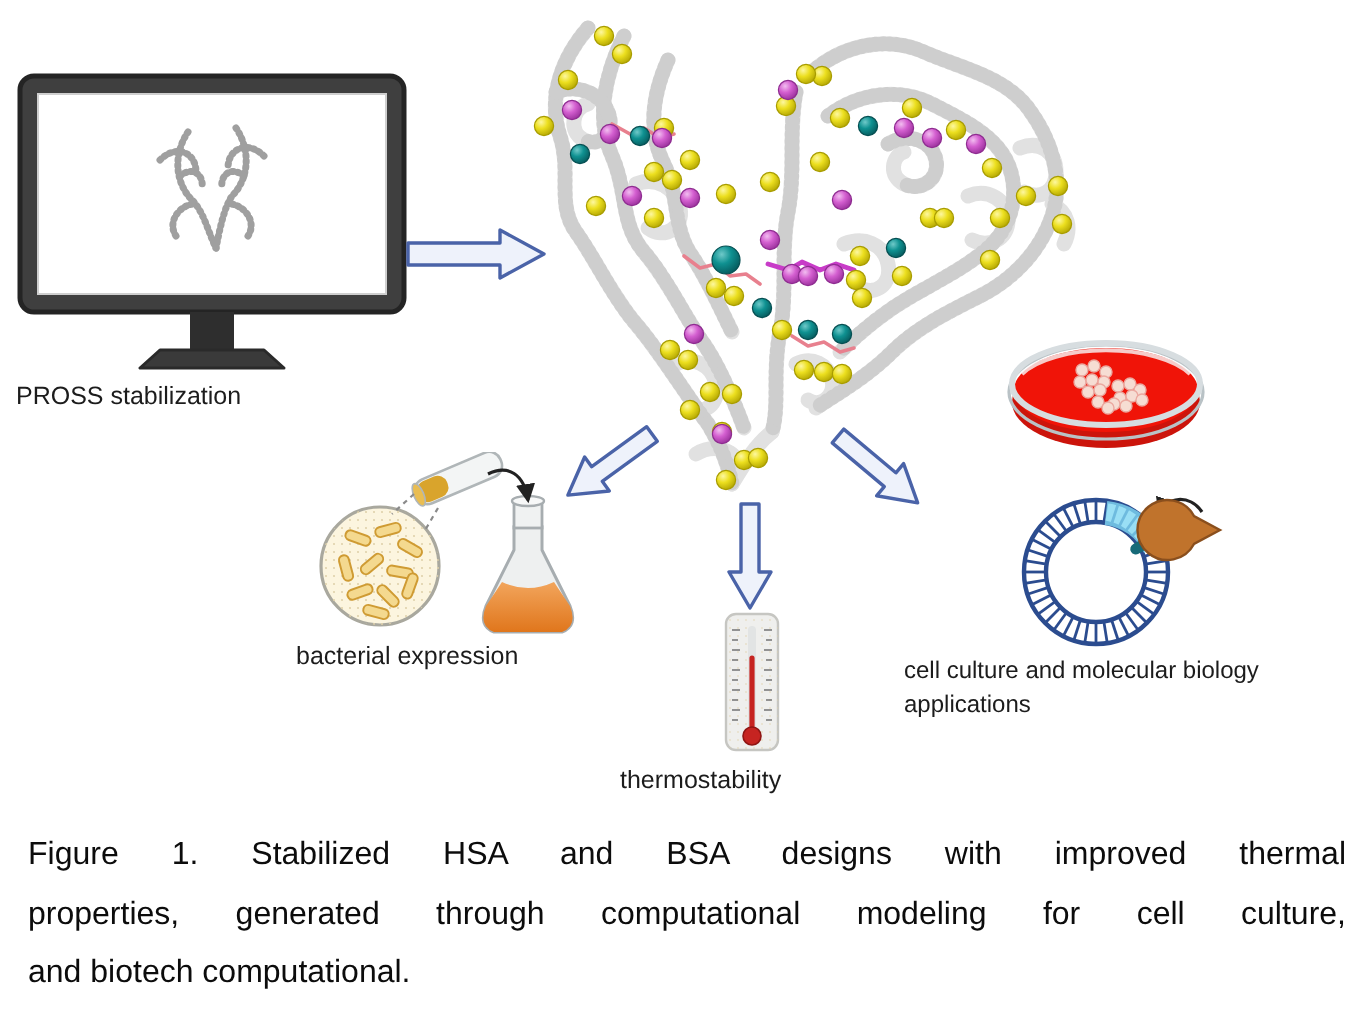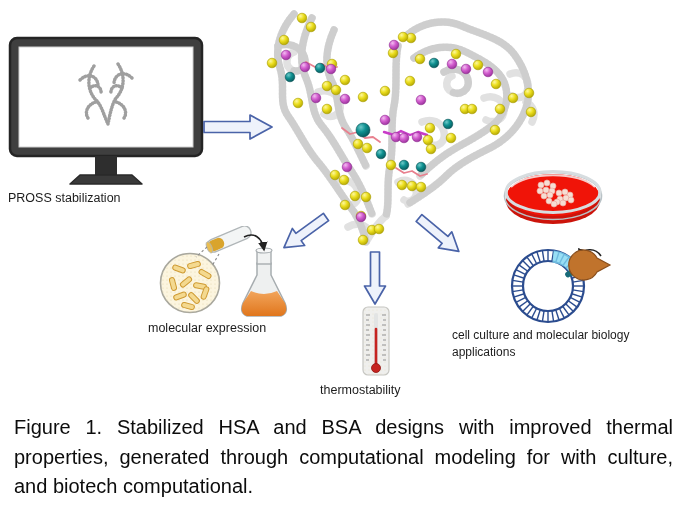--- a/index.html
+++ b/index.html
@@ -2,21 +2,21 @@
 <html><head>
 <meta charset="utf-8">
 <style>
   html,body{margin:0;padding:0;background:#fff;}
   .fig{position:relative;width:684px;height:506px;background:#ffffff;overflow:hidden;
        font-family:"Liberation Sans",sans-serif;}
   .abs{position:absolute;}
   .lbl{position:absolute;color:#1c1c1c;font-size:12.5px;line-height:15px;}
   .lbl .ln{display:block;}
   .caption{position:absolute;left:14px;top:413px;width:659px;color:#0c0c0c;
-           font-size:20px;line-height:29.5px;}
+           font-size:16px;line-height:29.5px;}
   .cap-line{text-align:justify;text-align-last:justify;}
   .cap-line.last{text-align-last:left;}
   svg{display:block;}
 </style>
 </head>
 <body>
 
 <div class="fig">
 
   <svg class="abs" style="left:8px;top:36px" width="200" height="152" viewBox="0 0 200 152">
@@ -337,26 +337,26 @@
       <polygon transform="translate(375,252) rotate(90)" points="0,-4.5 34,-4.5 34,-10.5 52,0 34,10.5 34,4.5 0,4.5"></polygon>
       <polygon transform="translate(419,218) rotate(40)" points="0,-4.5 34,-4.5 34,-10.5 52,0 34,10.5 34,4.5 0,4.5"></polygon>
     </g>
     <g stroke="#8a8a8a" stroke-width="1.1" stroke-dasharray="2.4 2.4">
       <line x1="207" y1="247" x2="196" y2="257"></line>
       <line x1="219" y1="254" x2="212" y2="266"></line>
     </g>
     <path d="M244,237 C254,232 262,237 264,250" fill="none" stroke="#222" stroke-width="1.6" marker-end="url(#ab2)"></path>
   </svg>
 
-  <div class="lbl" style="left:148px;top:321px;width:170px;">molecular expression</div>
-  <div class="lbl" style="left:320px;top:383px;width:125px;">thermostability</div>
+  <div class="lbl" style="left:148px;top:321px;width:170px;">bacterial expression</div>
+  <div class="lbl" style="left:310px;top:383px;width:125px;">thermostability</div>
   <div class="lbl" style="left:452px;top:327px;width:238px;font-size:12px;line-height:16.5px;">
     <span class="ln">cell culture and molecular biology</span>
     <span class="ln">applications</span>
   </div>
 
   <div class="caption">
     <div class="cap-line">Figure 1. Stabilized HSA and BSA designs with improved thermal</div>
-    <div class="cap-line">properties, generated through computational modeling for with culture,</div>
+    <div class="cap-line">properties, generated through computational modeling for cell culture,</div>
     <div class="cap-line last">and biotech computational.</div>
   </div>
 
 </div>
 
 </body></html>

